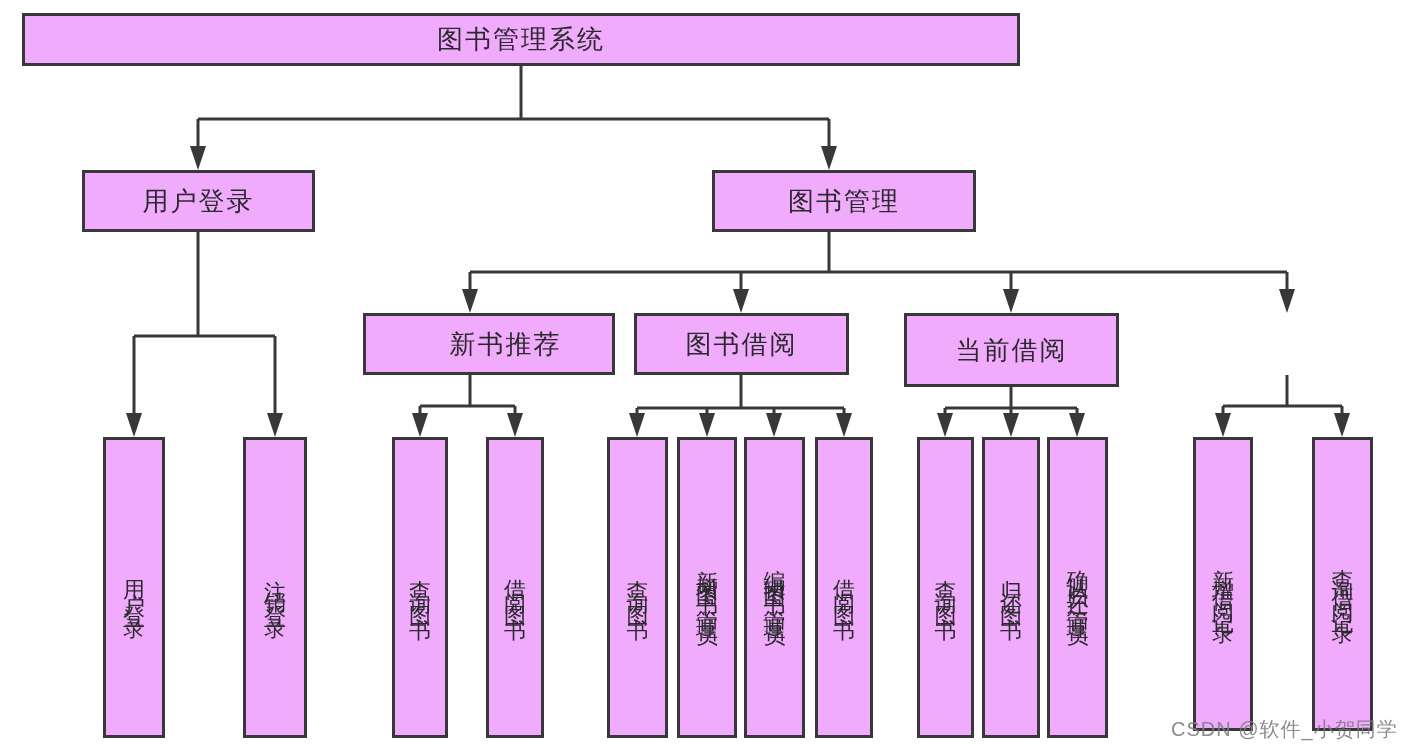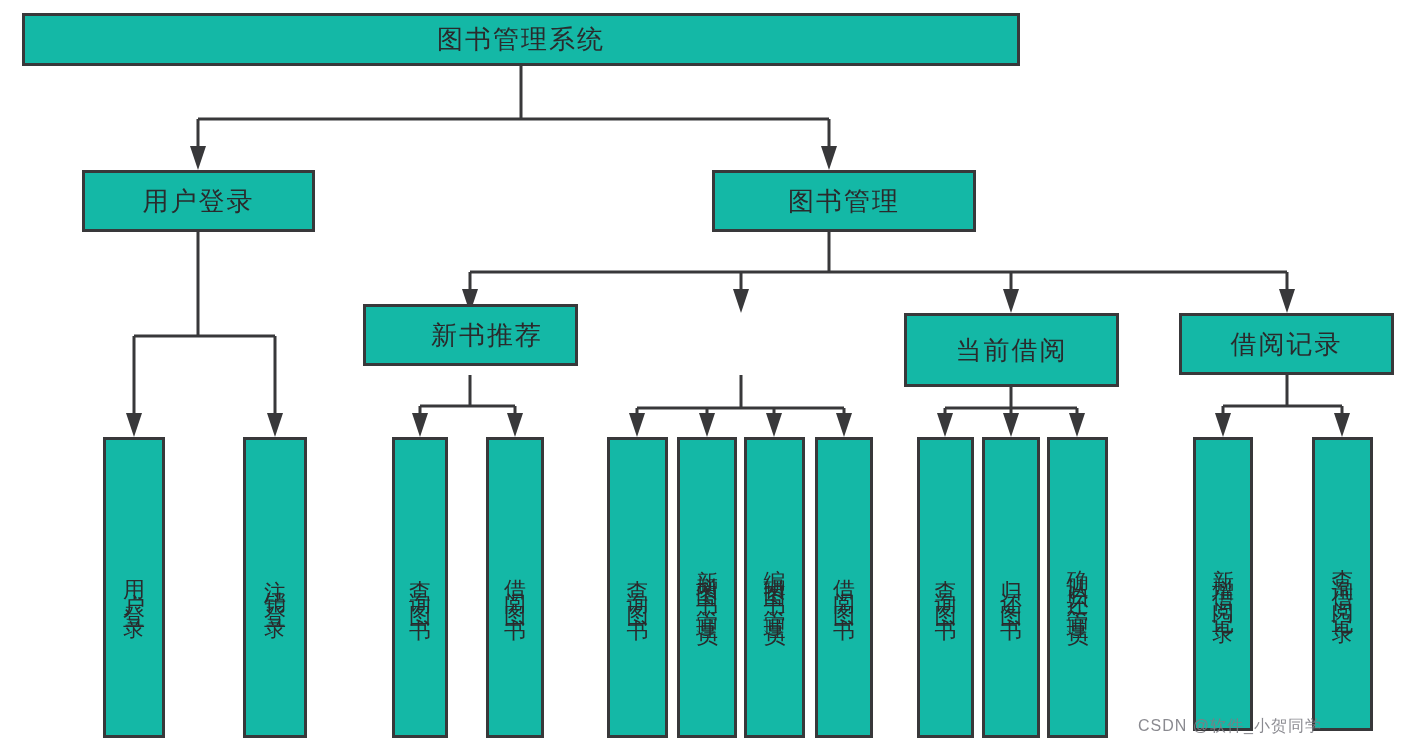--- a/index.html
+++ b/index.html
@@ -4,57 +4,57 @@
 <style>
   html,body{margin:0;padding:0;background:#ffffff;}
   .canvas{
     position:relative;width:1405px;height:747px;background:#ffffff;
     font-family:"Liberation Sans","DejaVu Sans",sans-serif;
     color:#2a2a2c;overflow:hidden;
   }
   .connectors{position:absolute;left:0;top:0;}
   .node{
     position:absolute;box-sizing:border-box;border:3px solid #38383a;
-    background:#14b8a6;display:flex;align-items:center;justify-content:center;
+    background:#f0abfc;display:flex;align-items:center;justify-content:center;
   }
   .h-label{font-size:26px;letter-spacing:2px;white-space:nowrap;}
   .v-label{
     writing-mode:vertical-rl;text-orientation:mixed;
     font-size:22px;line-height:1;white-space:nowrap;
   }
   .s4{letter-spacing:13px;}
   .s6{letter-spacing:11px;}
   .s9{letter-spacing:8px;}
   
   #b-root{left:22px;top:13px;width:998px;height:53px;}
   
   #b-login{left:82px;top:170px;width:233px;height:62px;}
   #b-mgmt{left:712px;top:170px;width:264px;height:62px;}
   
-  #b-rec{left:363px;top:304px;width:215px;height:62px;padding-left:33px;}
+  #b-rec{left:363px;top:313px;width:252px;height:62px;padding-left:33px;}
   #b-borrow{left:634px;top:313px;width:215px;height:62px;}
   #b-current{left:904px;top:313px;width:215px;height:74px;}
   #b-history{left:1179px;top:313px;width:215px;height:62px;}
   
   .tall{top:437px;height:301px;}
   #b-l1{left:103px;width:62px;}
   #b-l2{left:243px;width:64px;}
   #b-r1{left:392px;width:56px;}
   #b-r2{left:486px;width:58px;}
   #b-bw1{left:607px;width:61px;}
   #b-bw2{left:677px;width:60px;}
   #b-bw3{left:744px;width:61px;}
   #b-bw4{left:815px;width:58px;}
   #b-c1{left:917px;width:57px;}
   #b-c2{left:982px;width:58px;}
   #b-c3{left:1047px;width:61px;}
   #b-h1{left:1193px;width:60px;height:294px;}
   #b-h2{left:1312px;width:61px;height:294px;}
   .watermark{
-    position:absolute;left:1138px;top:716px;font-size:16px;letter-spacing:1px;
+    position:absolute;left:1171px;top:716px;font-size:20px;letter-spacing:1px;
     color:rgba(125,125,132,0.9);white-space:nowrap;
   }
 </style>
 </head>
 <body>
 
 <div class="canvas">
 
   <svg class="connectors" width="1405" height="747" viewBox="0 0 1405 747">
     <g stroke="#38383a" stroke-width="3" fill="none">
@@ -96,25 +96,25 @@
   <div class="node" id="b-login">
     <span class="h-label">用户登录</span>
   </div>
   <div class="node" id="b-mgmt">
     <span class="h-label">图书管理</span>
   </div>
 
   <div class="node" id="b-rec">
     <span class="h-label">新书推荐</span>
   </div>
+  <div class="node" id="b-borrow">
+    <span class="h-label">图书借阅</span>
+  </div>
   <div class="node" id="b-current">
     <span class="h-label">当前借阅</span>
-  </div>
-  <div class="node" id="b-history">
-    <span class="h-label">借阅记录</span>
   </div>
 
   <div class="node tall" id="b-l1">
     <span class="v-label s4">用户登录</span>
   </div>
   <div class="node tall" id="b-l2">
     <span class="v-label s4">注销登录</span>
   </div>
 
   <div class="node tall" id="b-r1">

